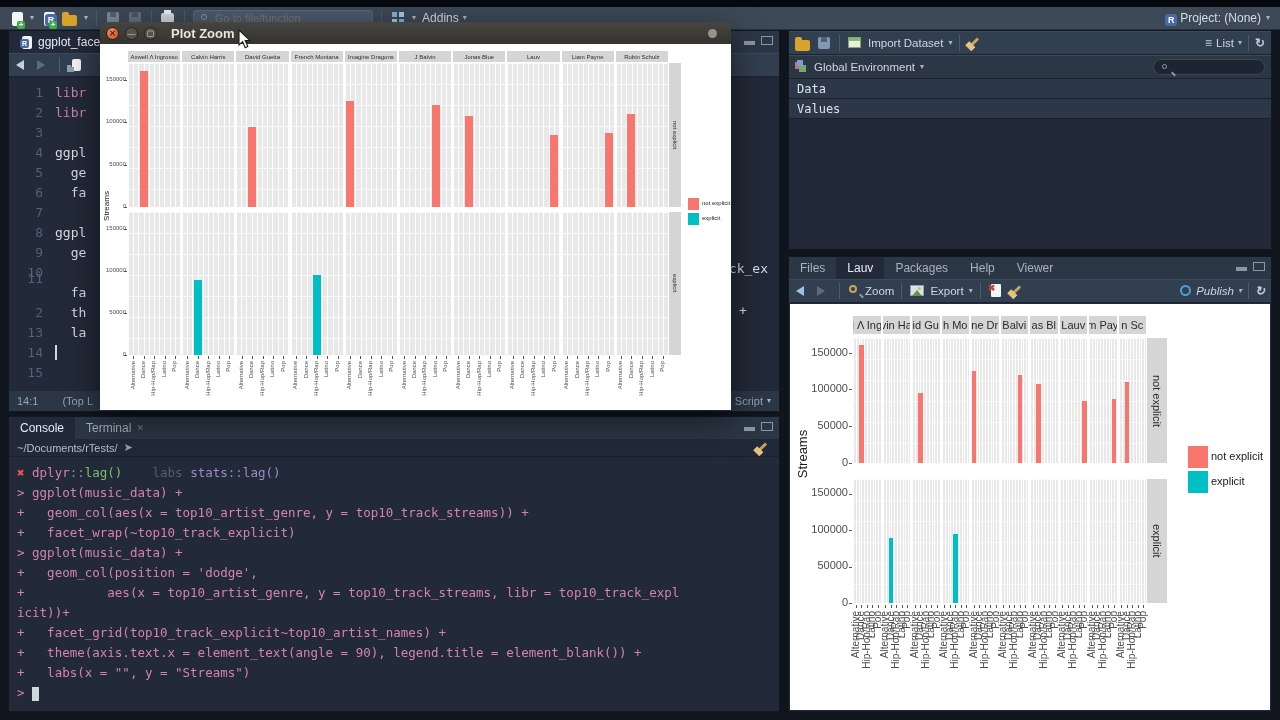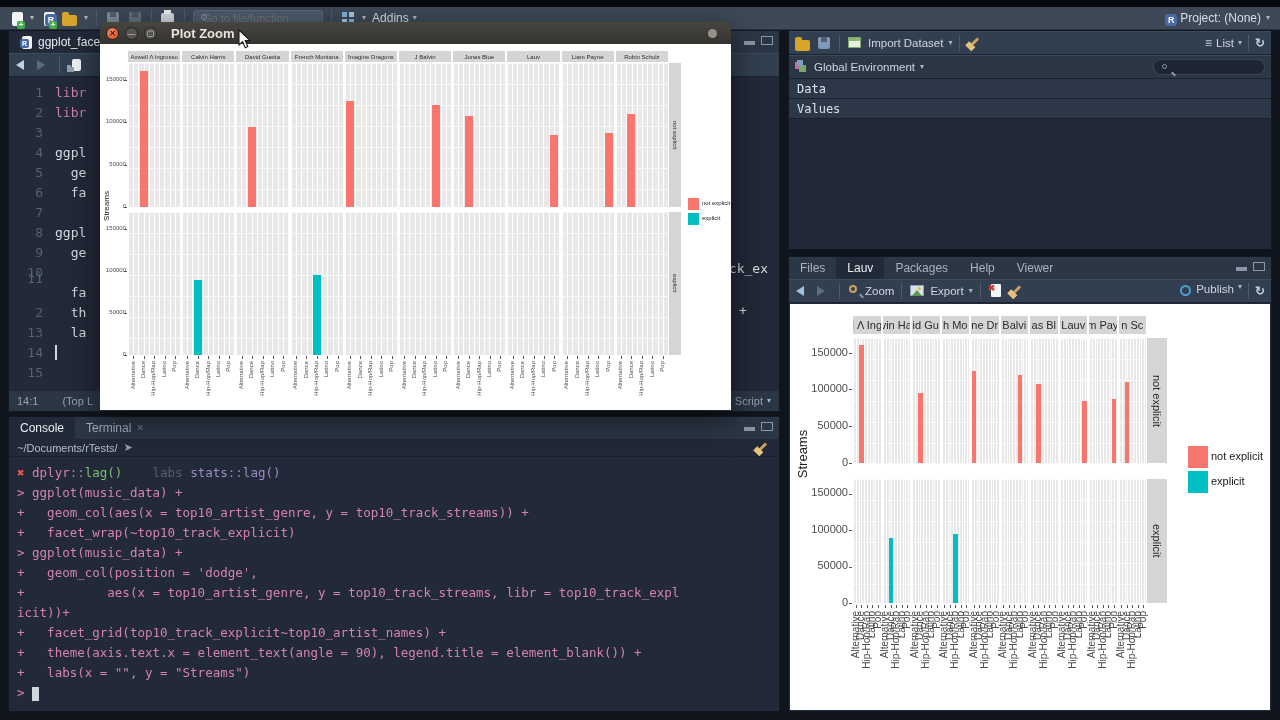--- a/index.html
+++ b/index.html
@@ -8,21 +8,21 @@
   .abs { position:absolute; }
   .screen { position:relative; width:1280px; height:720px; background:#10151d; }
 
   
   .top-black { left:0; top:0; width:1280px; height:7px; background:#06090d; }
   .main-toolbar { left:0; top:7px; width:1280px; height:23px; background:#3d4957;
                   border-bottom:1px solid #28303c; display:flex; align-items:center; gap:6px; padding:0 8px; }
   .tb-sep { width:1px; height:16px; background:#4e5b6b; margin:0 2px; }
   .caret { color:#aab4c0; font-size:8px; line-height:1; }
   .goto-box { display:flex; align-items:center; gap:4px; background:#4d5b6d; border:1px solid #5a687a;
-              border-radius:3px; height:17px; width:130px; padding:0 5px; }
+              border-radius:3px; height:17px; width:180px; padding:0 5px; }
   .goto-box input { background:transparent; border:none; outline:none; color:#a9b6c5; font-size:11px; width:120px;
                     font-family:"Liberation Sans",sans-serif; }
   .addins { color:#d6dde5; font-size:12px; display:flex; align-items:center; gap:4px; }
   .project { position:absolute; right:10px; top:0; height:22px; display:flex; align-items:center; gap:5px;
              color:#d6dde5; font-size:12px; }
 
   
   .ic { display:inline-block; position:relative; width:16px; height:16px; }
   .i-doc { width:11px; height:14px; background:#f2f4f6; border-radius:2px; margin:1px 2px; }
   .i-plus::after { content:"+"; position:absolute; right:-2px; bottom:-3px; color:#fff; background:#3fae49;
@@ -381,21 +381,21 @@
         </span>
       <span>Export</span>
       <span class="caret">▾</span>
       <span class="tb-sep"></span>
       <span class="ic">
           <span class="i-redx abs"></span>
         </span>
       <span class="ic">
           <span class="i-broom abs"></span>
         </span>
-      <span style="margin-left:auto; display:flex; align-items:flex-start; gap:4px;">
+      <span style="margin-left:auto; display:flex; align-items:center; gap:4px;font-style:italic;">
         <span class="ic" style="width:14px">
             <span class="i-publish abs"></span>
           </span>
         <span>Publish</span>
         <span class="caret">▾</span>
         <span class="tb-sep"></span>
         <span class="glyph" style="font-weight:bold">↻</span>
       </span>
     </div>
     <div class="plotwhite">

